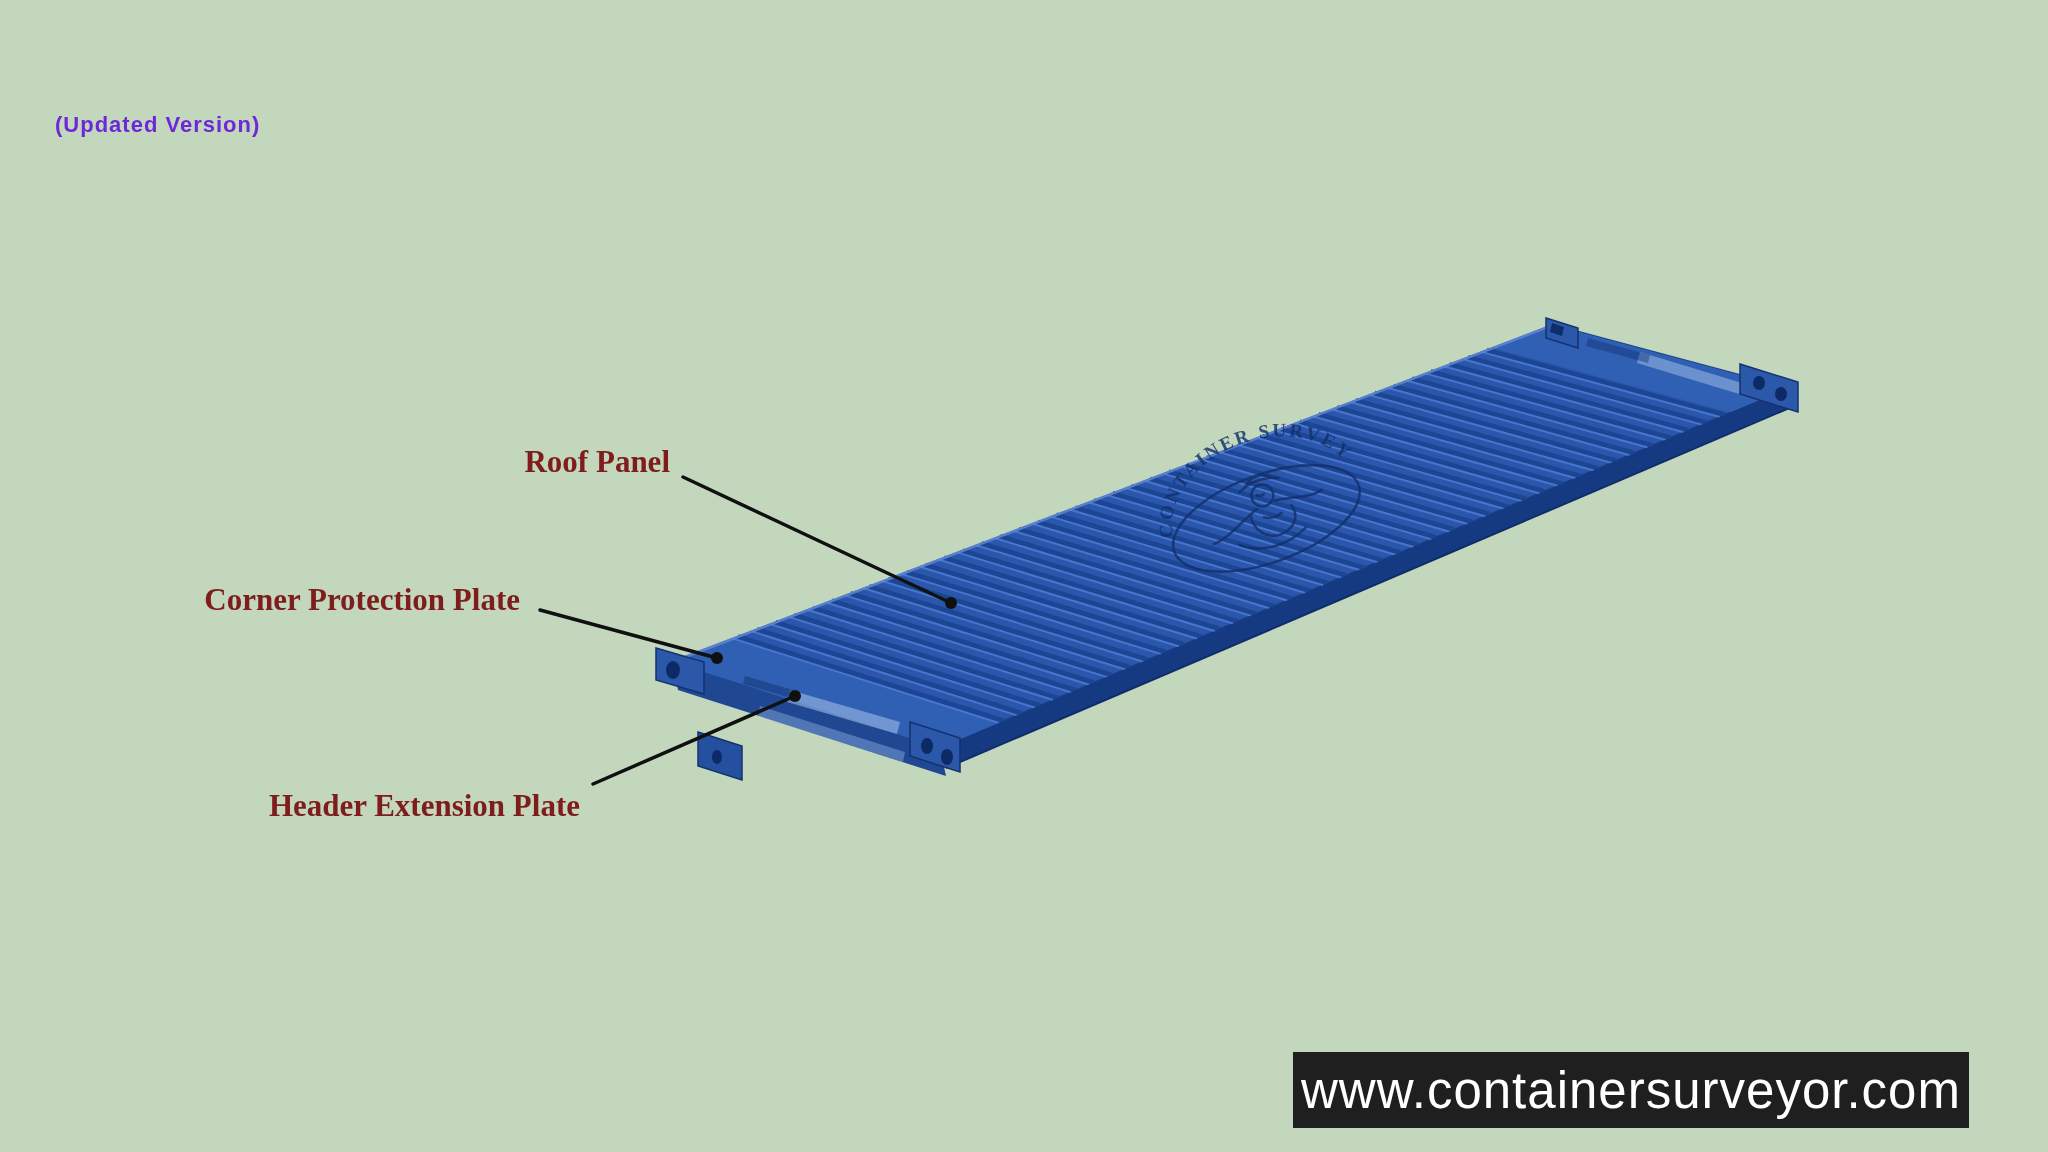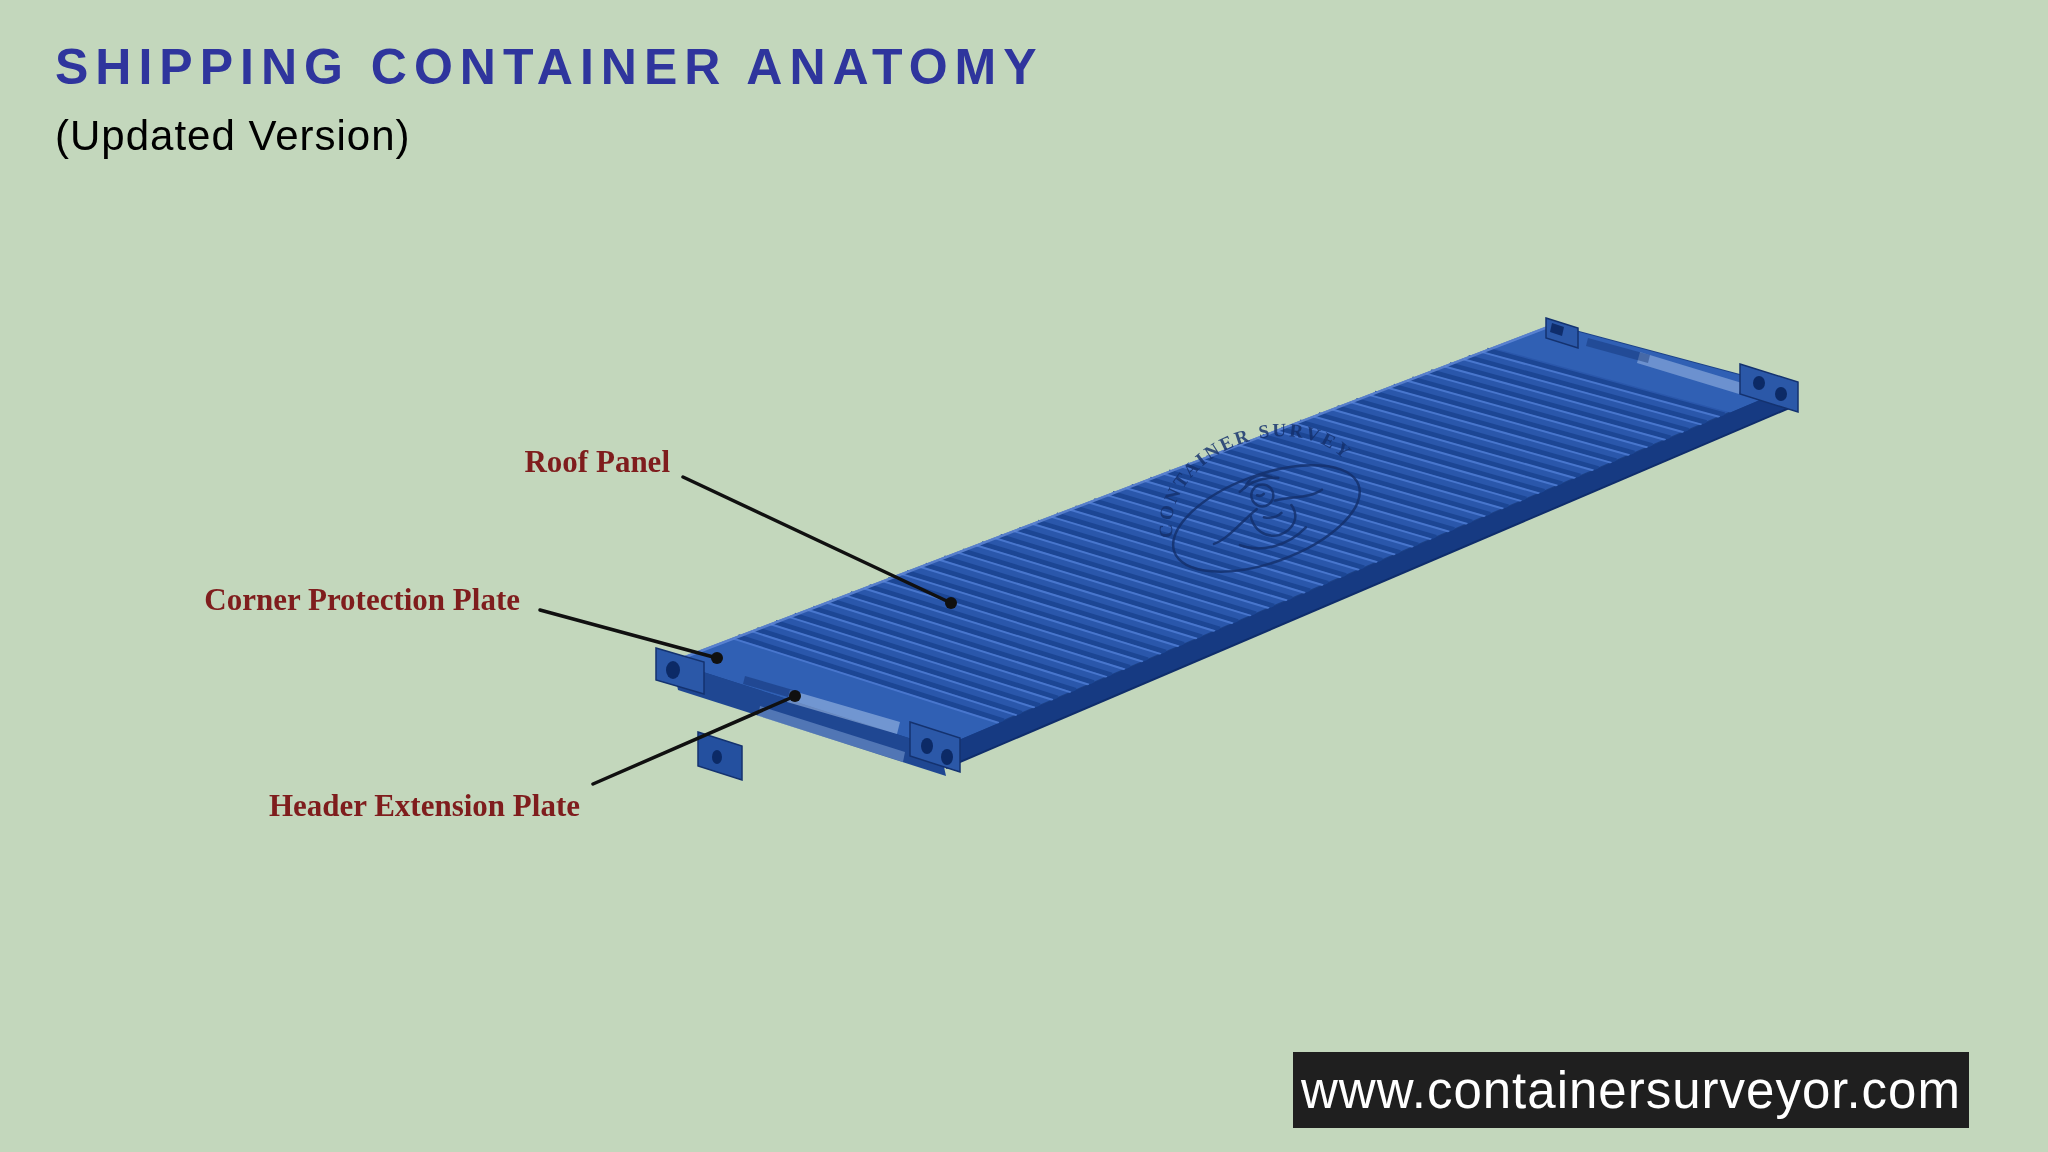--- a/index.html
+++ b/index.html
@@ -10,22 +10,22 @@
   }
   .stage{position:absolute;inset:0;}
   
   .title{
     position:absolute;left:55px;top:38px;
     font-size:50px;font-weight:bold;letter-spacing:7px;
     color:#2f359d;white-space:nowrap;
   }
   .subtitle{
     position:absolute;left:55px;top:112px;
-    font-size:42px;font-weight:normal;letter-spacing:1px;
-    color:#000000;white-space:nowrap;
+    font-size:22px;font-weight:bold;letter-spacing:1px;
+    color:#6d28d9;white-space:nowrap;
   }
   
   .part-label{
     position:absolute;
     font-family:"Liberation Serif", serif;
     font-weight:bold;font-size:31px;color:#7f1d1d;
     white-space:nowrap;text-align:right;
   }
   .lbl-roof{right:1378px;top:444px;}
   .lbl-corner{right:1528px;top:582px;}
@@ -38,21 +38,20 @@
     background:#1f1f1f;color:#ffffff;
     display:flex;align-items:center;justify-content:center;
     font-size:51px;letter-spacing:1px;white-space:nowrap;
   }
 </style>
 </head>
 <body>
 
 <div class="stage">
 
-  <div class="title">SHIPPING CONTAINER ANATOMY</div>
   <div class="subtitle">(Updated Version)</div>
 
   <svg class="art" width="2048" height="1152" viewBox="0 0 2048 1152">
 
     <polygon id="panel-base" fill="#2a57ab" stroke="#1c4186" stroke-width="2" points="672,662 1553,325 1788,388 940,748"></polygon>
 
     <polygon id="header-strip-left" fill="#3060b4" points="672,662 731.908,639.084 997.664,723.52 940,748"></polygon>
     <polygon id="header-strip-right" fill="#3060b4" points="1493.092,347.916 1553,325 1788,388 1730.336,412.47999999999996"></polygon>
 
     <g id="ridge-group">

